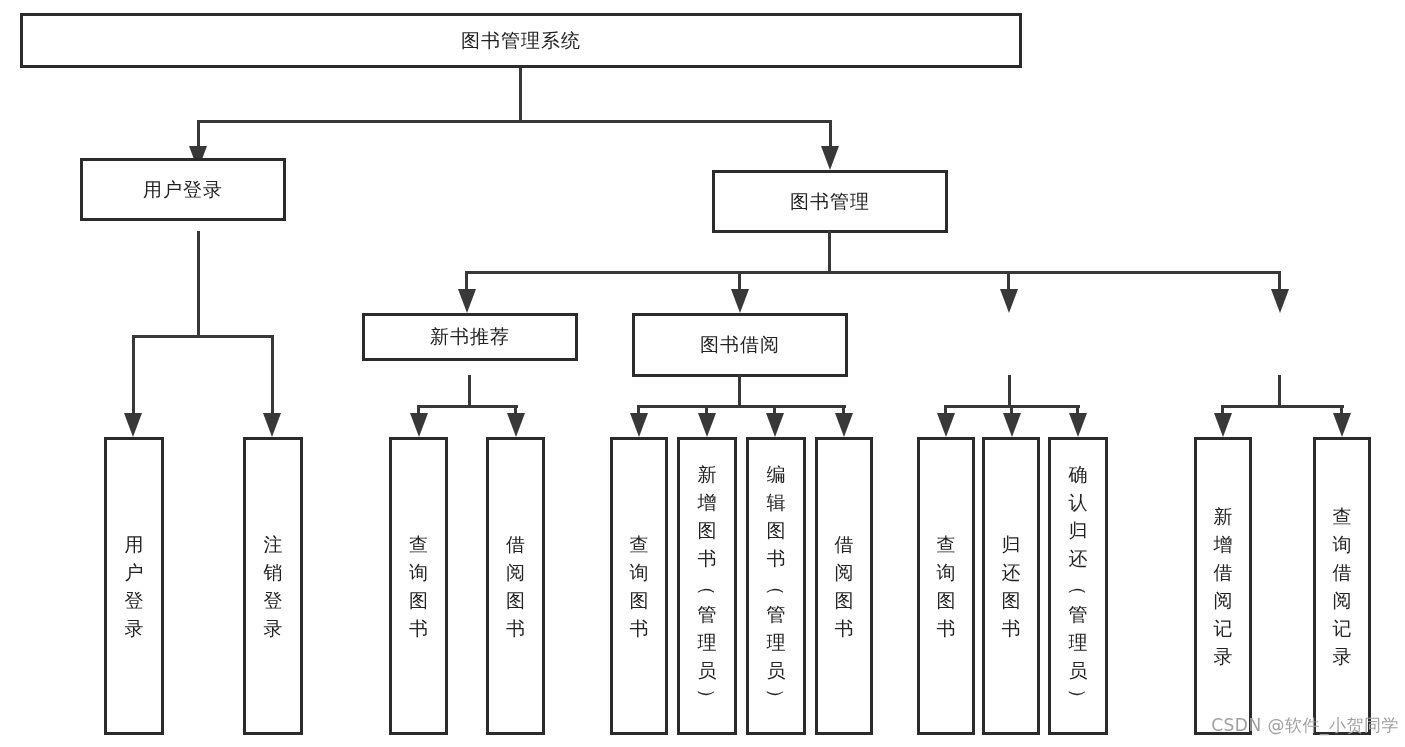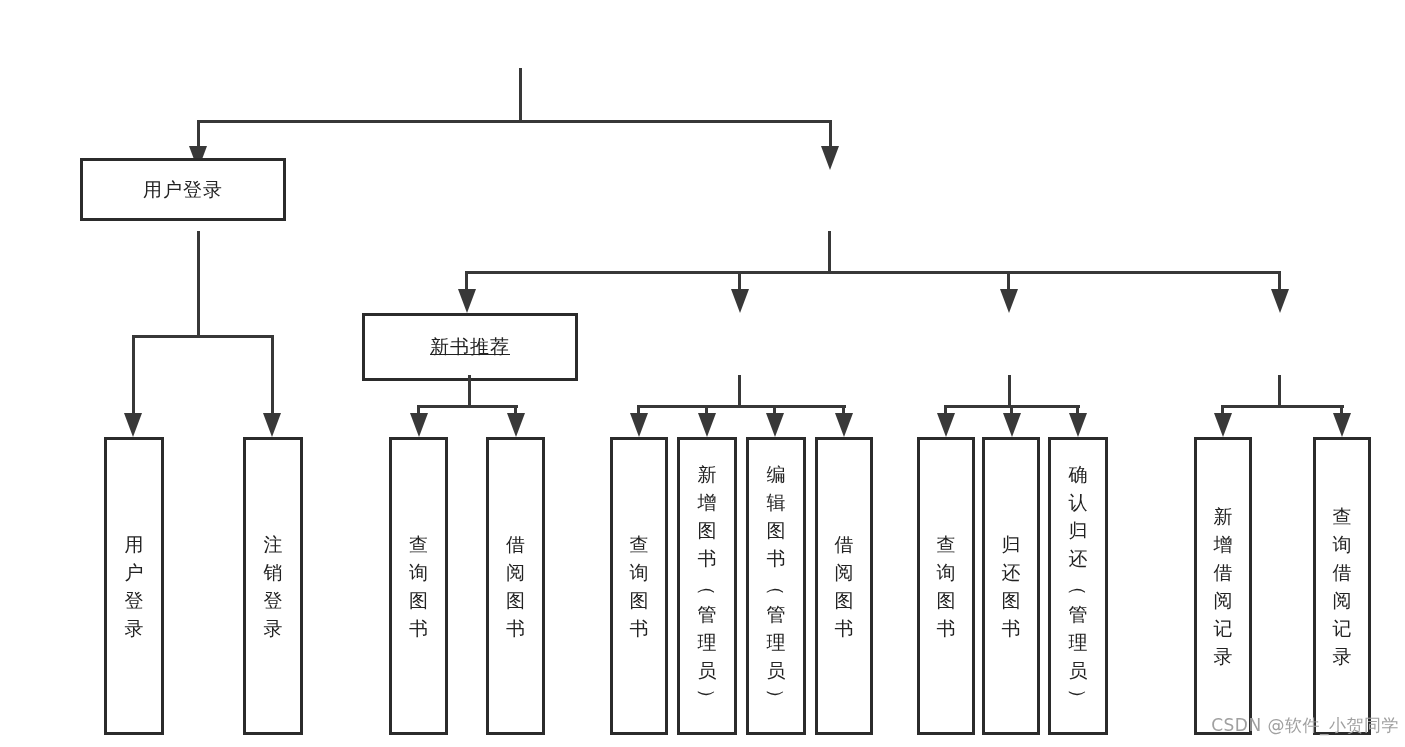--- a/index.html
+++ b/index.html
@@ -70,52 +70,61 @@
     color: #a0a0a0;
     letter-spacing: 0.5px;
     z-index: 5;
   }
 </style>
 </head>
 <body>
 
 <div class="canvas">
 
+  <div class="hbox" style="left:20px; top:13px; width:1002px; height:55px;">
+    <span>图书管理系统</span>
+  </div>
 
   <div class="line vl" style="left:519px; top:68px; height:52px;"></div>
   <div class="line hl" style="left:197px; top:120px; width:635px;"></div>
   <div class="line vl" style="left:197px; top:120px; height:28px;"></div>
   <div class="arrow" style="left:189px; top:146px;"></div>
   <div class="line vl" style="left:829px; top:120px; height:28px;"></div>
   <div class="arrow" style="left:821px; top:146px;"></div>
 
   <div class="hbox" style="left:80px; top:158px; width:206px; height:63px;">
     <span>用户登录</span>
+  </div>
+  <div class="hbox" style="left:712px; top:170px; width:236px; height:63px;">
+    <span>图书管理</span>
   </div>
 
   <div class="line vl" style="left:197px; top:231px; height:104px;"></div>
   <div class="line hl" style="left:132px; top:335px; width:142px;"></div>
   <div class="line vl" style="left:132px; top:335px; height:80px;"></div>
   <div class="arrow" style="left:124px; top:413px;"></div>
   <div class="line vl" style="left:271px; top:335px; height:80px;"></div>
   <div class="arrow" style="left:263px; top:413px;"></div>
 
   <div class="line vl" style="left:828px; top:231px; height:40px;"></div>
   <div class="line hl" style="left:465px; top:271px; width:816px;"></div>
   <div class="line vl" style="left:465px; top:271px; height:20px;"></div>
   <div class="arrow" style="left:458px; top:289px;"></div>
   <div class="line vl" style="left:738px; top:271px; height:20px;"></div>
   <div class="arrow" style="left:731px; top:289px;"></div>
   <div class="line vl" style="left:1007px; top:271px; height:20px;"></div>
   <div class="arrow" style="left:1000px; top:289px;"></div>
   <div class="line vl" style="left:1278px; top:271px; height:20px;"></div>
   <div class="arrow" style="left:1271px; top:289px;"></div>
 
-  <div class="hbox" style="left:362px; top:313px; width:216px; height:68px;text-decoration:underline;">
+  <div class="hbox" style="left:362px; top:313px; width:216px; height:48px;">
     <span>新书推荐</span>
+  </div>
+  <div class="hbox" style="left:632px; top:313px; width:216px; height:64px;">
+    <span>图书借阅</span>
   </div>
 
   <div class="line vl" style="left:468px; top:375px; height:30px;"></div>
   <div class="line hl" style="left:417px; top:405px; width:101px;"></div>
   <div class="line vl" style="left:417px; top:405px; height:10px;"></div>
   <div class="arrow" style="left:410px; top:413px;"></div>
   <div class="line vl" style="left:514px; top:405px; height:10px;"></div>
   <div class="arrow" style="left:507px; top:413px;"></div>
 
   <div class="line vl" style="left:738px; top:375px; height:30px;"></div>

